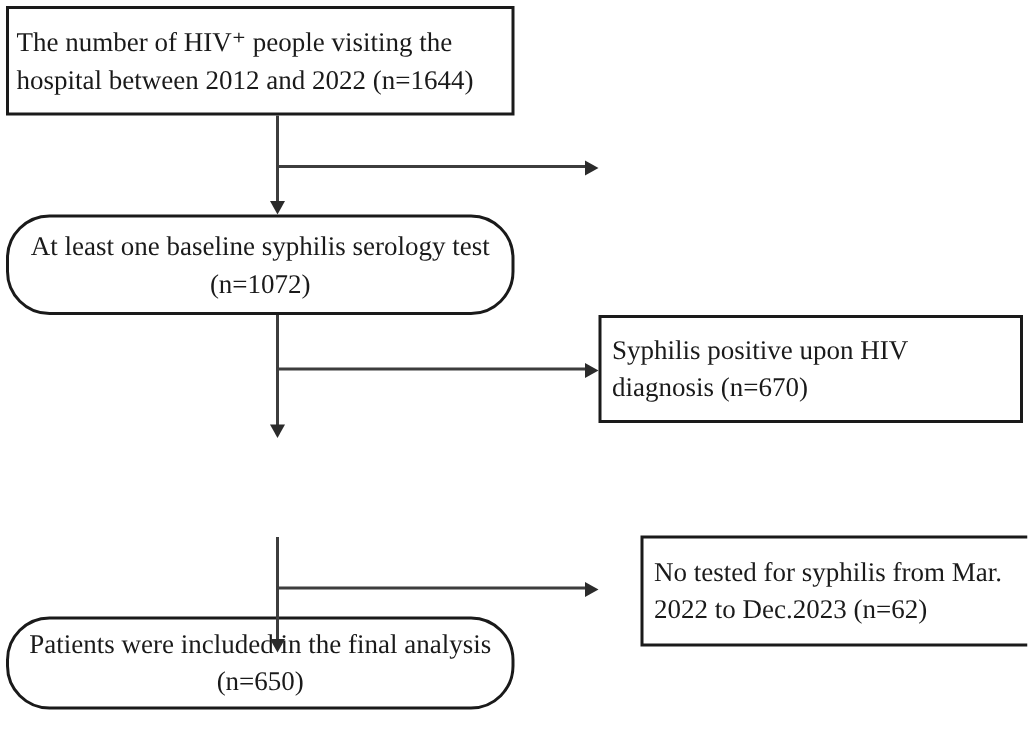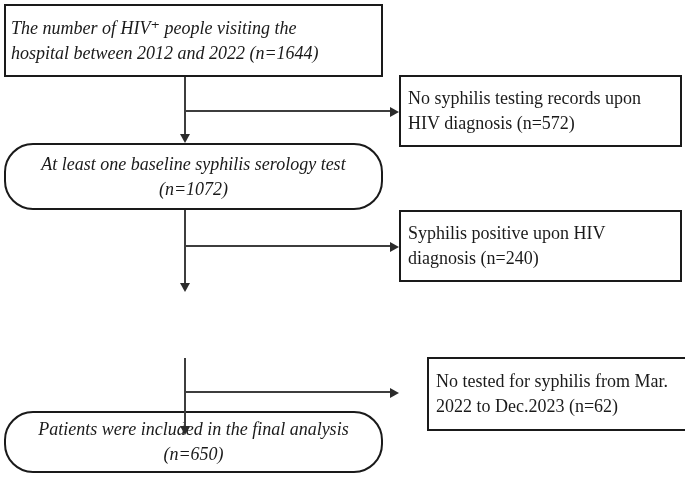--- a/index.html
+++ b/index.html
@@ -22,22 +22,21 @@
     background: #ffffff;
     color: #1a1a1a;
     font-size: 18px;
     line-height: 25px;
     display: flex;
     align-items: center;
     white-space: pre-line;
   }
   .main-box {
     left: 4px;
-    width: 379px;
-    font-style: italic;
+    width: 339px;
   }
   .side-box {
     left: 399px;
     width: 283px;
     text-align: left;
     padding-left: 7px;
     padding-right: 4px;
   }
   .align-left   { text-align: left; padding-left: 5px; padding-right: 6px; }
   .align-center { text-align: center; justify-content: center; padding-left: 4px; padding-right: 4px; border-radius: 29px; }
@@ -105,25 +104,23 @@
   <div class="box main-box m1 align-left">The number of HIV⁺ people visiting the
 hospital between 2012 and 2022 (n=1644)</div>
 
   <div class="box main-box m2 align-center">At least one baseline syphilis serology test
 (n=1072)</div>
 
 
   <div class="box main-box m4 align-center">Patients were included in the final analysis
 (n=650)</div>
 
-  <div class="box side-box s1">No syphilis testing records upon
-HIV diagnosis (n=572)</div>
 
   <div class="box side-box s2">Syphilis positive upon HIV
-diagnosis (n=240)</div>
+diagnosis (n=670)</div>
 
   <div class="box side-box s3">No tested for syphilis from Mar.
 2022 to Dec.2023  (n=62)</div>
 
   <div class="vline v1"></div>
   <div class="vline v2"></div>
   <div class="vline v3"></div>
 
   <div class="hline h1"></div>
   <div class="hline h2"></div>

